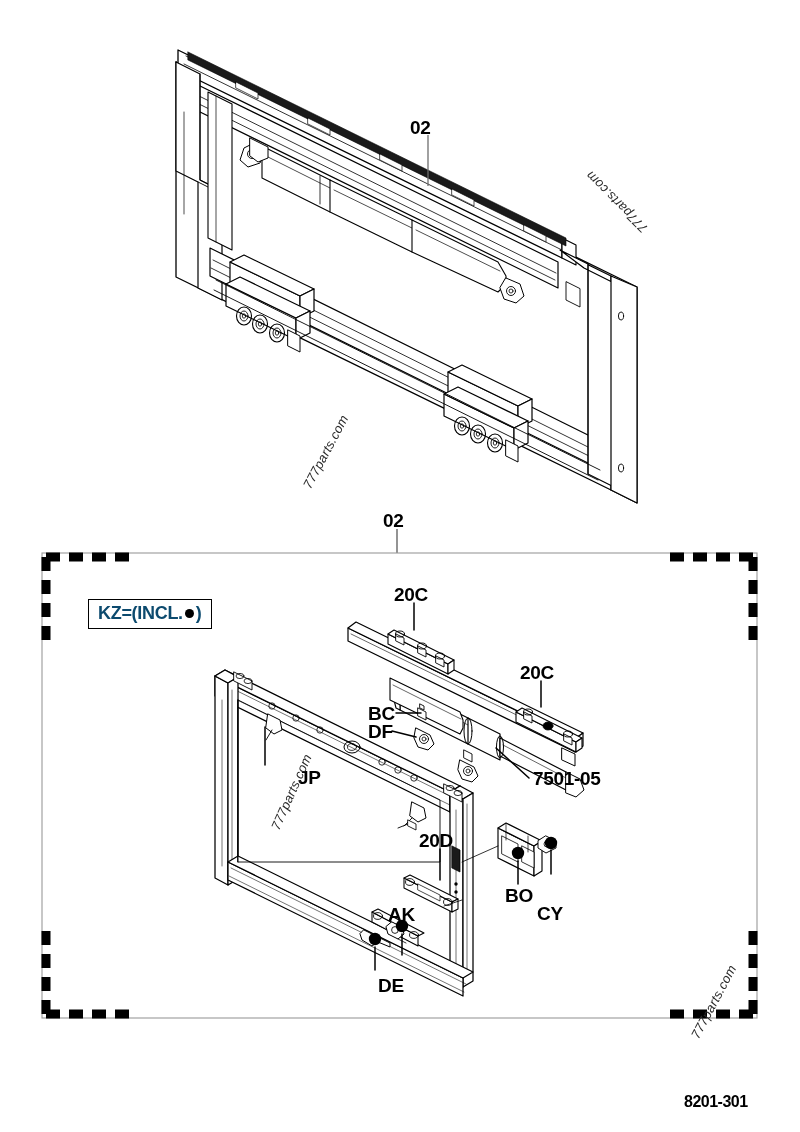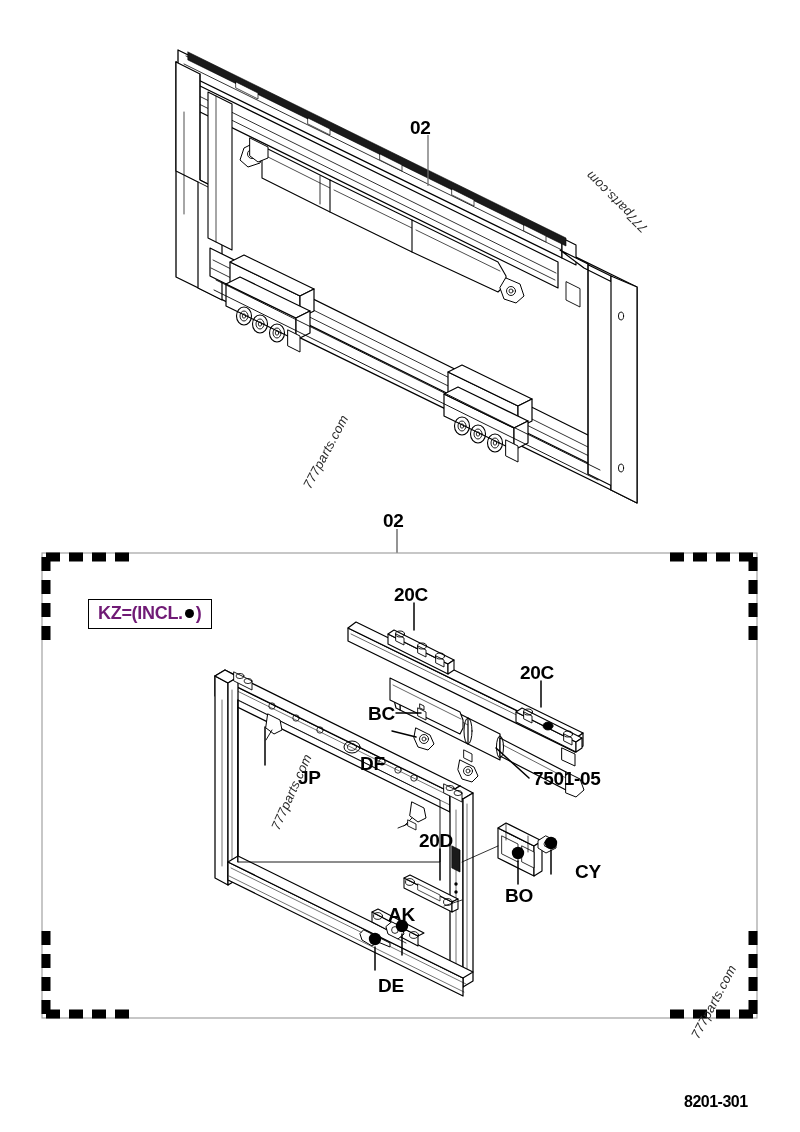--- a/index.html
+++ b/index.html
@@ -50,21 +50,21 @@
     letter-spacing: 0.2px;
   }
   .kzbox {
     position: absolute;
     border: 1.6px solid #000;
     background: #ffffff;
     padding: 3px 9px 4px 9px;
     font-family: "Liberation Sans", sans-serif;
     font-weight: bold;
     font-size: 18px;
-    color: #701a75;
+    color: #0c4a6e;
     letter-spacing: -0.3px;
     white-space: nowrap;
   }
   .kzbox .dotglyph {
     display: inline-block;
     width: 9px;
     height: 9px;
     border-radius: 50%;
     background: #000;
     vertical-align: 1px;
@@ -397,31 +397,31 @@
       <circle cx="402" cy="926" r="6.2"></circle>
     </g>
   </svg>
 
   <div class="lbl lbl-callout" style="left:394px; top:585px;">20C</div>
 
   <div class="lbl lbl-callout" style="left:520px; top:663px;">20C</div>
 
   <div class="lbl lbl-callout" style="left:368px; top:704px;text-align:center;">BC</div>
 
-  <div class="lbl lbl-callout" style="left:360px; top:722px;margin-top:32px;">DF</div>
+  <div class="lbl lbl-callout" style="left:368px; top:722px;">DF</div>
 
   <div class="lbl lbl-partno" style="left:533px; top:769px;">7501-05</div>
 
   <div class="lbl lbl-callout" style="left:252px; top:768px;margin-left:46px;">JP</div>
 
   <div class="lbl lbl-callout" style="left:419px; top:831px;">20D</div>
 
   <div class="lbl lbl-callout" style="left:505px; top:886px;">BO</div>
 
-  <div class="lbl lbl-callout" style="left:537px; top:862px;margin-left:38px;">CY</div>
+  <div class="lbl lbl-callout" style="left:537px; top:904px;">CY</div>
 
   <div class="lbl lbl-callout" style="left:361px; top:976px;margin-left:17px;">DE</div>
 
   <div class="lbl lbl-callout" style="left:388px; top:905px;">AK</div>
 
   <div class="wm" style="left:318px; top:2px; transform:rotate(-135deg); transform-origin:0 0;">777parts.com</div>
 
   <div class="wm" style="left:640px; top:236px; transform:rotate(-135deg); transform-origin:0 0;">777parts.com</div>
 
   <div class="wm" style="left:300px; top:484px; transform:rotate(-62deg); transform-origin:0 0;">777parts.com</div>

